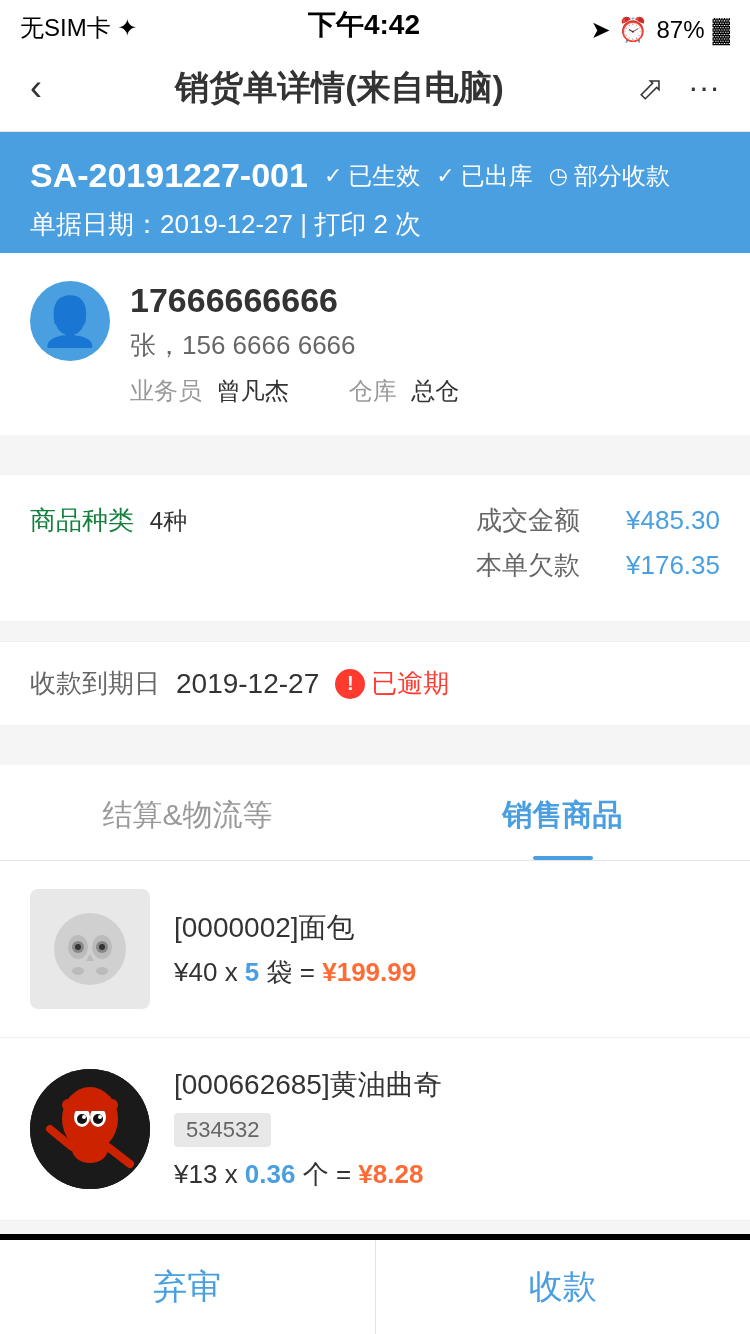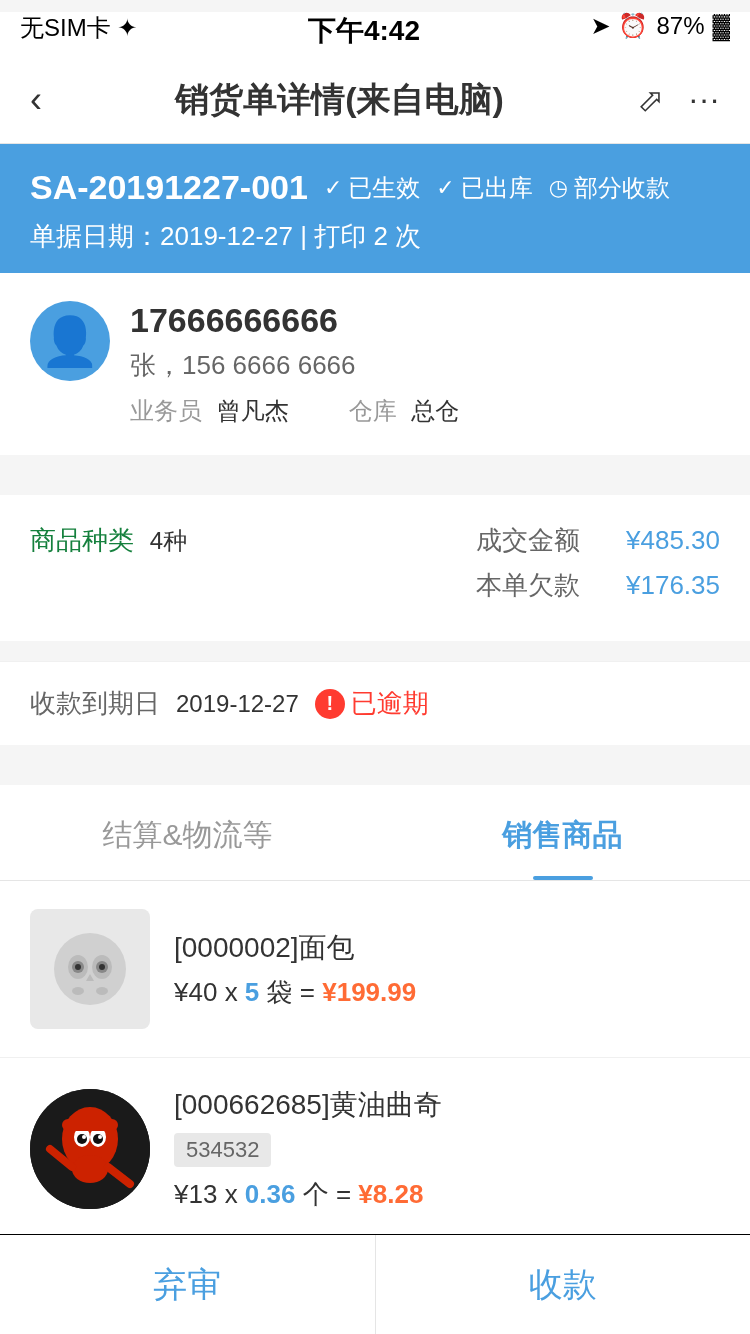--- a/index.html
+++ b/index.html
@@ -12,26 +12,25 @@
       font-size: 28px;
       color: #333;
     }
 
     
     .status-bar {
       width: 100%;
       height: 44px;
       background: #fff;
       display: flex;
-      align-items: flex-start;
+      align-items: flex-end;
       justify-content: space-between;
       padding: 0 20px;
       font-size: 24px;
       color: #000;
-      margin-top: 12px;
     }
     .status-left { display: flex; align-items: center; gap: 10px; }
     .status-center { font-size: 28px; font-weight: 600; }
     .status-right { display: flex; align-items: center; gap: 8px; font-size: 24px; }
 
     
     .nav-bar {
       width: 100%;
       height: 88px;
       background: #fff;
@@ -57,21 +56,21 @@
       gap: 24px;
     }
     .nav-icon {
       font-size: 32px;
       color: #333;
     }
 
     
     .header-banner {
       background: #4A9FE0;
-      padding: 24px 30px 19px 30px;
+      padding: 24px 30px 11px 30px;
     }
     .header-banner-top {
       display: flex;
       align-items: center;
       gap: 16px;
       margin-bottom: 12px;
     }
     .order-id {
       font-size: 34px;
       font-weight: 700;
@@ -184,21 +183,21 @@
       display: flex;
       align-items: center;
       gap: 16px;
       border-top: 1px solid #f0f0f0;
     }
     .due-label {
       font-size: 26px;
       color: #666;
     }
     .due-date {
-      font-size: 24px;
+      font-size: 28px;
       color: #333;
     }
     .overdue-badge {
       display: flex;
       align-items: center;
       gap: 6px;
       background: transparent;
     }
     .overdue-dot {
       width: 30px;
@@ -310,21 +309,21 @@
     }
 
     
     .bottom-bar {
       position: fixed;
       bottom: 0;
       left: 0;
       width: 750px;
       height: 100px;
       background: #fff;
-      border-top: 1px solid #000000;
+      border-top: 6px solid #000000;
       display: flex;
       align-items: center;
     }
     .bottom-btn {
       flex: 1;
       height: 100%;
       display: flex;
       align-items: center;
       justify-content: center;
       font-size: 34px;

